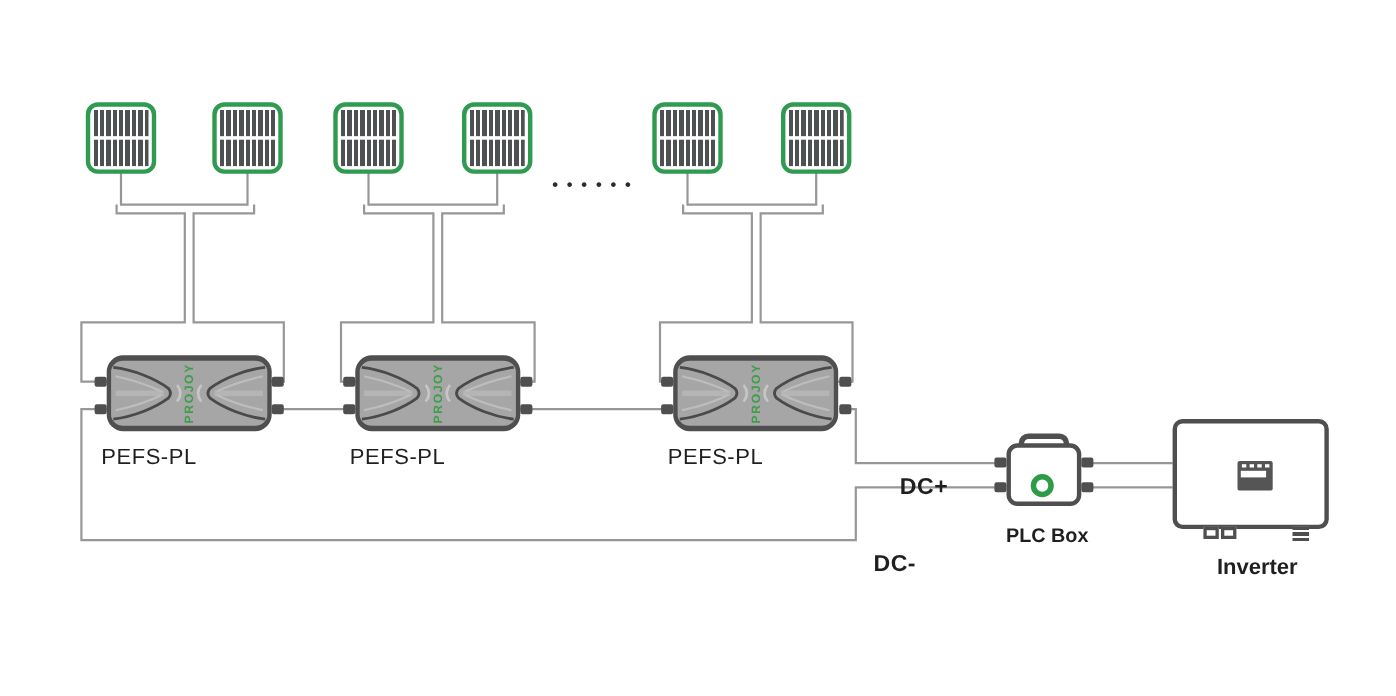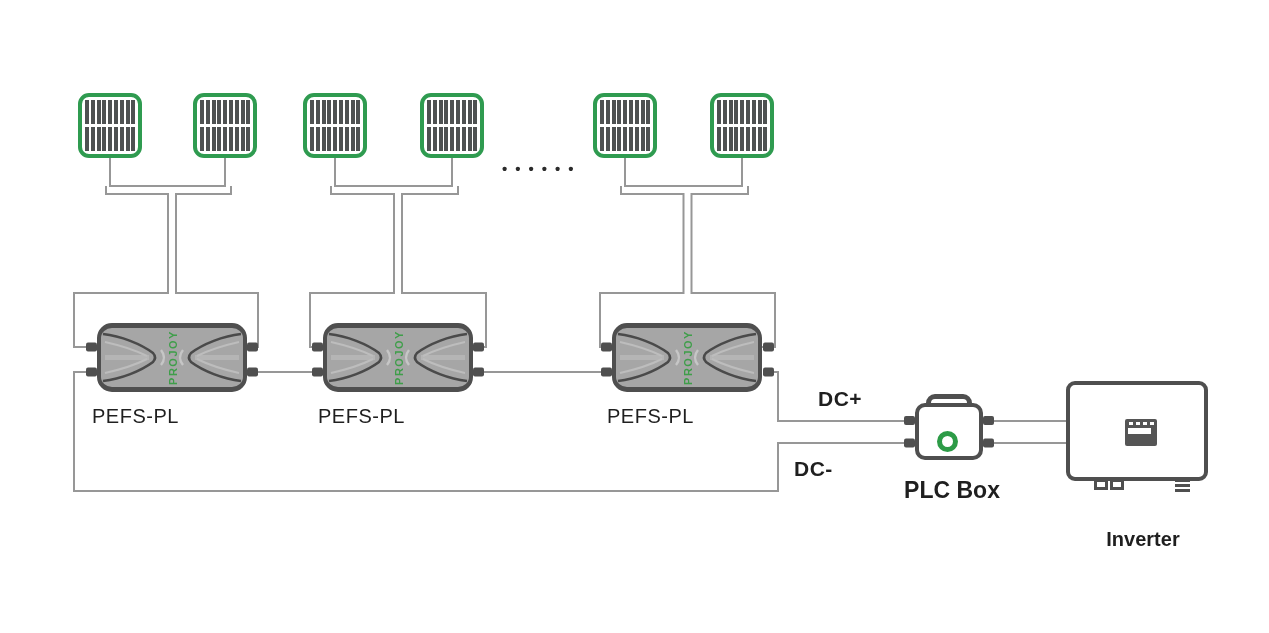--- a/index.html
+++ b/index.html
@@ -25,24 +25,24 @@
           background:#a6a6a6;border:4px solid #4f4f4f;border-top-width:5px;border-bottom-width:5px;
           border-radius:15px;}
   .device svg{position:absolute;left:0;top:0;}
   .brand{position:absolute;left:0;top:0;width:100%;height:100%;display:flex;
          align-items:center;justify-content:center;transform:rotate(-90deg);
          font-size:11px;font-weight:700;letter-spacing:1.5px;color:#3f9e4a;}
 
   
   .pefs-label{position:absolute;top:405px;width:160px;text-align:left;
               font-size:20px;font-weight:400;letter-spacing:.5px;}
-  .dc-label{position:absolute;font-size:21px;font-weight:700;letter-spacing:.5px;}
+  .dc-label{position:absolute;font-size:21px;font-weight:700;letter-spacing:.5px;margin-top:44px;}
   .plc-label{position:absolute;left:882px;top:477px;width:140px;text-align:center;
-             font-size:23px;font-weight:700;}
-  .inv-label{position:absolute;left:1073px;top:528px;width:140px;text-align:center;
+             font-size:18px;font-weight:700;}
+  .inv-label{position:absolute;left:1073px;top:505px;width:140px;text-align:center;
              font-size:20px;font-weight:700;}
 
   
   .plc{position:absolute;left:904px;top:392px;width:91px;height:72px;}
   .plc .handle{position:absolute;left:22px;top:2px;width:46px;height:18px;box-sizing:border-box;
                border:5px solid #4f4f4f;border-radius:9px;background:#fff;}
   .plc .body{position:absolute;left:11px;top:11px;width:68px;height:57px;box-sizing:border-box;
              border:4px solid #4f4f4f;border-radius:10px;background:#fff;}
   .plc .ring{position:absolute;left:33px;top:39px;width:21px;height:21px;box-sizing:border-box;
              border:5px solid #2d9b47;border-radius:50%;background:#fff;}

